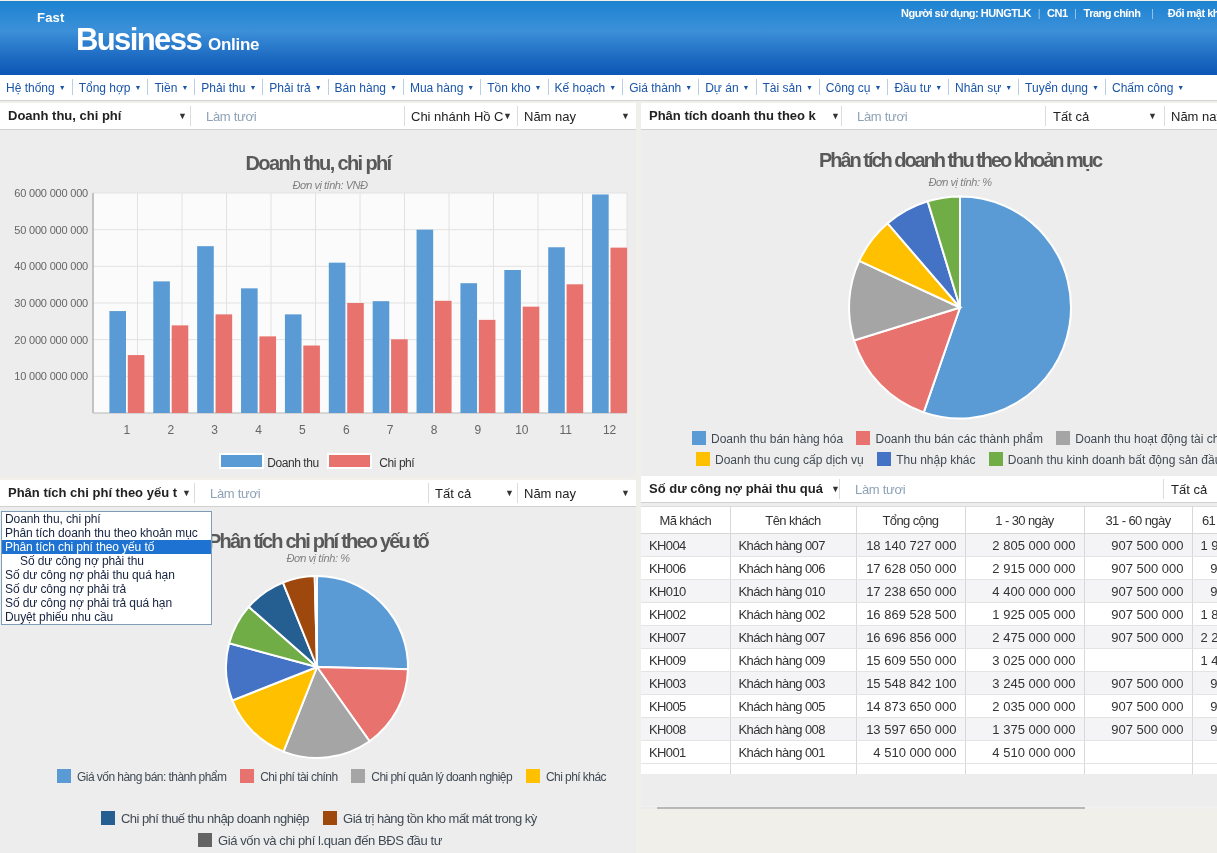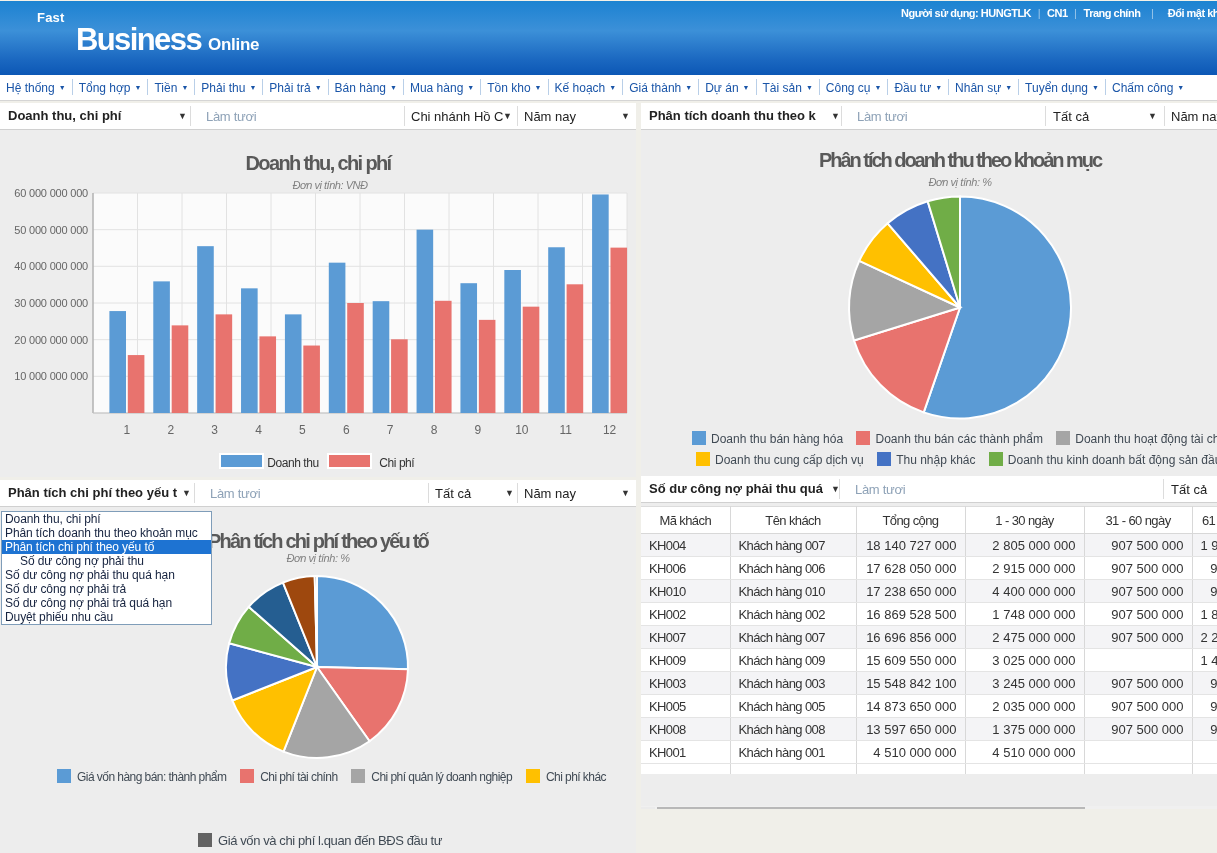--- a/index.html
+++ b/index.html
@@ -218,20 +218,24 @@
         <path d="M317,187 L248.74,126.82 A91,91 0 0 1 282.97,102.60 Z" fill="#255e91" stroke="#ffffff" stroke-width="2"></path>
         <path d="M317,187 L282.97,102.60 A91,91 0 0 1 314.71,96.03 Z" fill="#9e480e" stroke="#ffffff" stroke-width="2"></path>
         <path d="M317,187 L314.71,96.03 A91,91 0 0 1 317.00,96.00 Z" fill="#636363" stroke="#ffffff" stroke-width="2"></path>
       </svg>
     <div class="legrow r1" style="left:57px;top:289px;">
       <span class="it"><span class="sw" style="background:#5b9bd5;"></span>Giá vốn hàng bán: thành phẩm</span>
       <span class="it"><span class="sw" style="background:#e8736e;"></span>Chi phí tài chính</span>
       <span class="it"><span class="sw" style="background:#a5a5a5;"></span>Chi phí quản lý doanh nghiệp</span>
       <span class="it"><span class="sw" style="background:#ffc000;"></span>Chi phí khác</span>
     </div>
+    <div class="legrow" style="left:101px;top:331px;letter-spacing:-0.55px;">
+      <span class="it"><span class="sw" style="background:#255e91;"></span>Chi phí thuế thu nhập doanh nghiệp</span>
+      <span class="it"><span class="sw" style="background:#9e480e;"></span>Giá trị hàng tồn kho mất mát trong kỳ</span>
+    </div>
     <div class="legrow" style="left:198px;top:353px;letter-spacing:-0.4px;">
       <span class="it"><span class="sw" style="background:#636363;"></span>Giá vốn và chi phí l.quan đến BĐS đầu tư</span>
     </div>
 
     <div class="abs" id="ddl" style="left:1px;top:31px;width:211px;background:#fff;border:1px solid #7f9db9;font-size:12px;letter-spacing:-0.1px;color:#16233f;">
       <div style="padding:0 3px;height:14px;line-height:14px;">Doanh thu, chi phí</div>
       <div style="padding:0 3px;height:14px;line-height:14px;">Phân tích doanh thu theo khoản mục</div>
       <div style="padding:0 3px;height:14px;line-height:14px;background:#1e73d2;color:#fff;">Phân tích chi phí theo yếu tố</div>
       <div style="padding:0 18px;height:14px;line-height:14px;">Số dư công nợ phải thu</div>
       <div style="padding:0 3px;height:14px;line-height:14px;">Số dư công nợ phải thu quá hạn</div>
@@ -290,21 +294,21 @@
               <td class="txt">Khách hàng 010</td>
               <td class="num">17 238 650 000</td>
               <td class="num">4 400 000 000</td>
               <td class="num">907 500 000</td>
               <td class="num">907 500 000</td>
             </tr>
             <tr>
               <td class="txt">KH002</td>
               <td class="txt">Khách hàng 002</td>
               <td class="num">16 869 528 500</td>
-              <td class="num">1 748 000 000</td>
+              <td class="num">1 925 005 000</td>
               <td class="num">907 500 000</td>
               <td class="num">1 815 000 000</td>
             </tr>
             <tr class="odd">
               <td class="txt">KH007</td>
               <td class="txt">Khách hàng 007</td>
               <td class="num">16 696 856 000</td>
               <td class="num">2 475 000 000</td>
               <td class="num">907 500 000</td>
               <td class="num">2 200 000 000</td>

